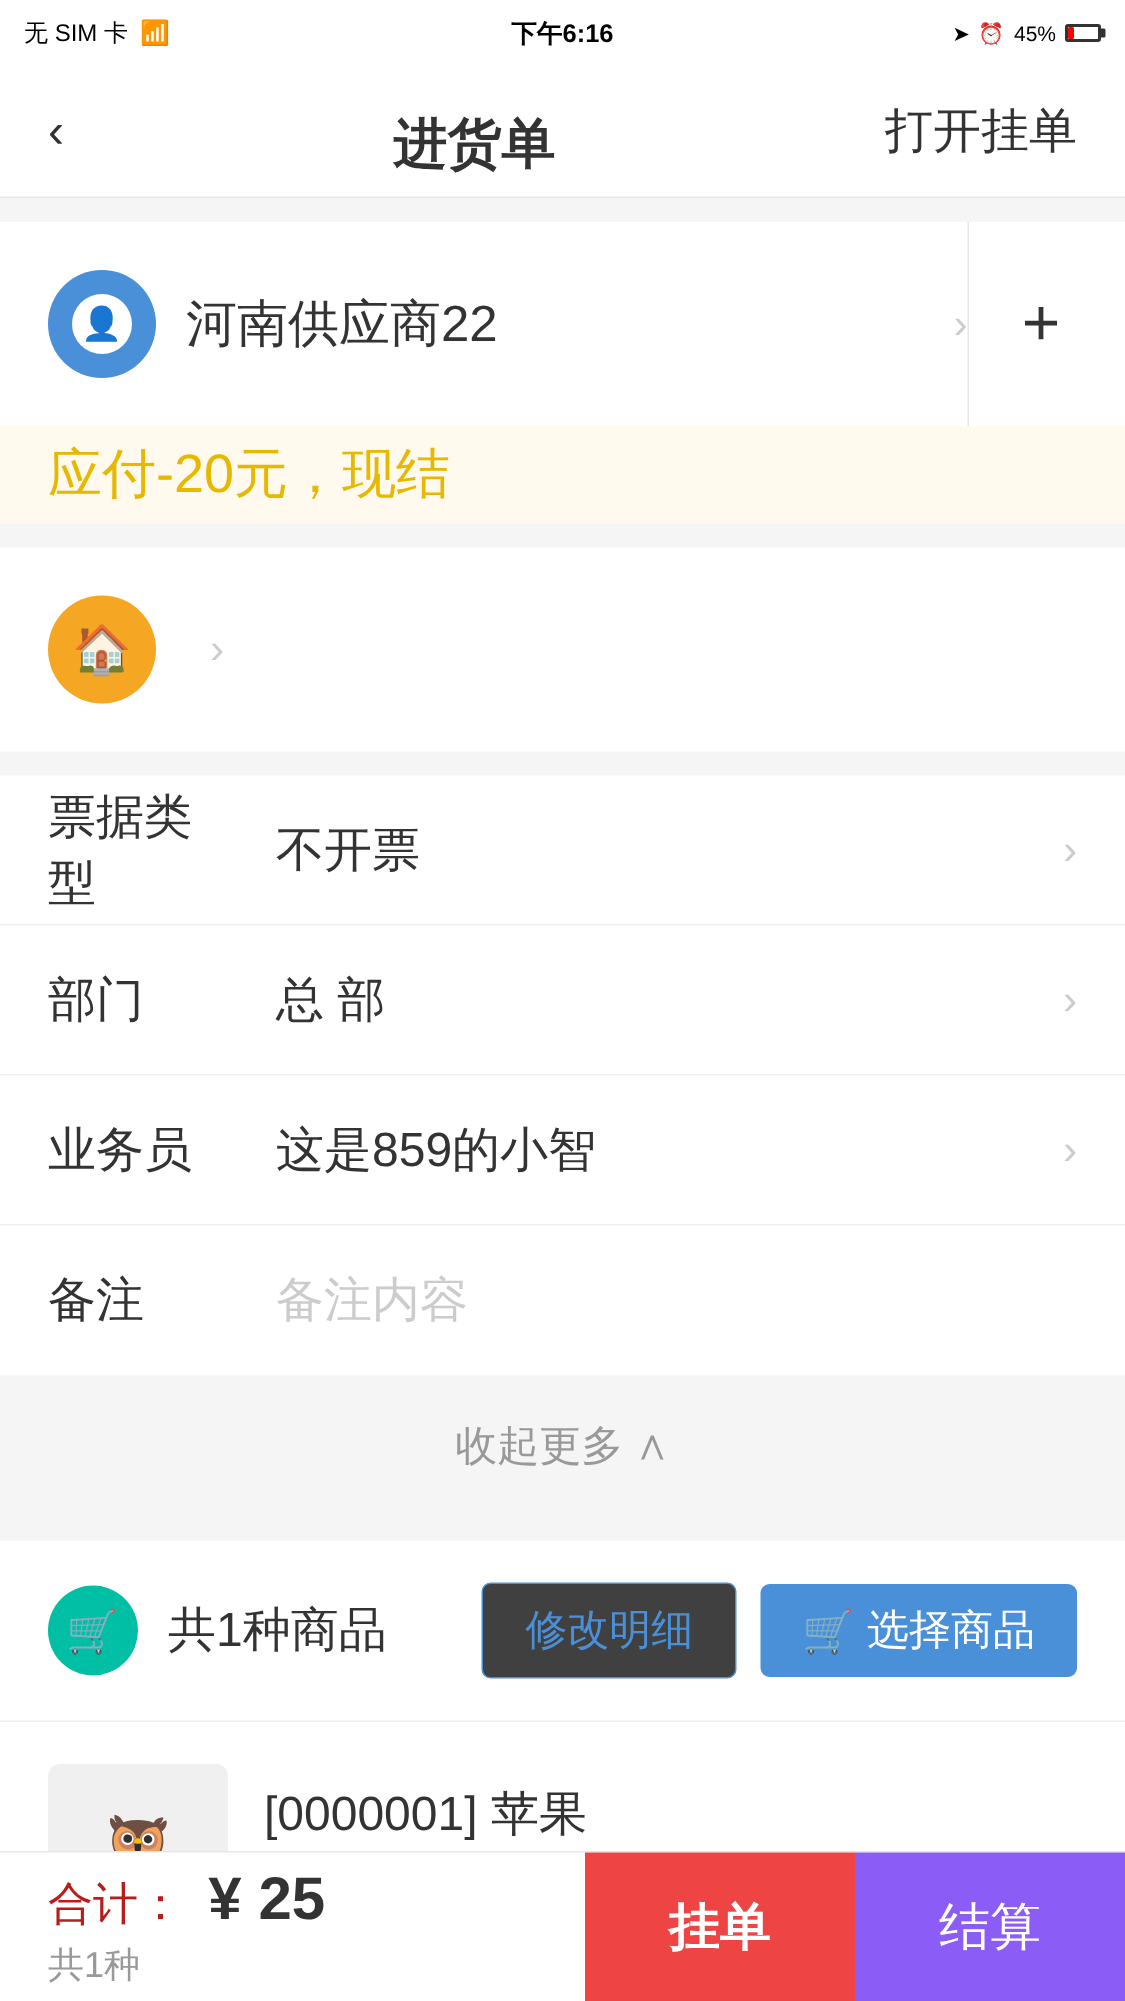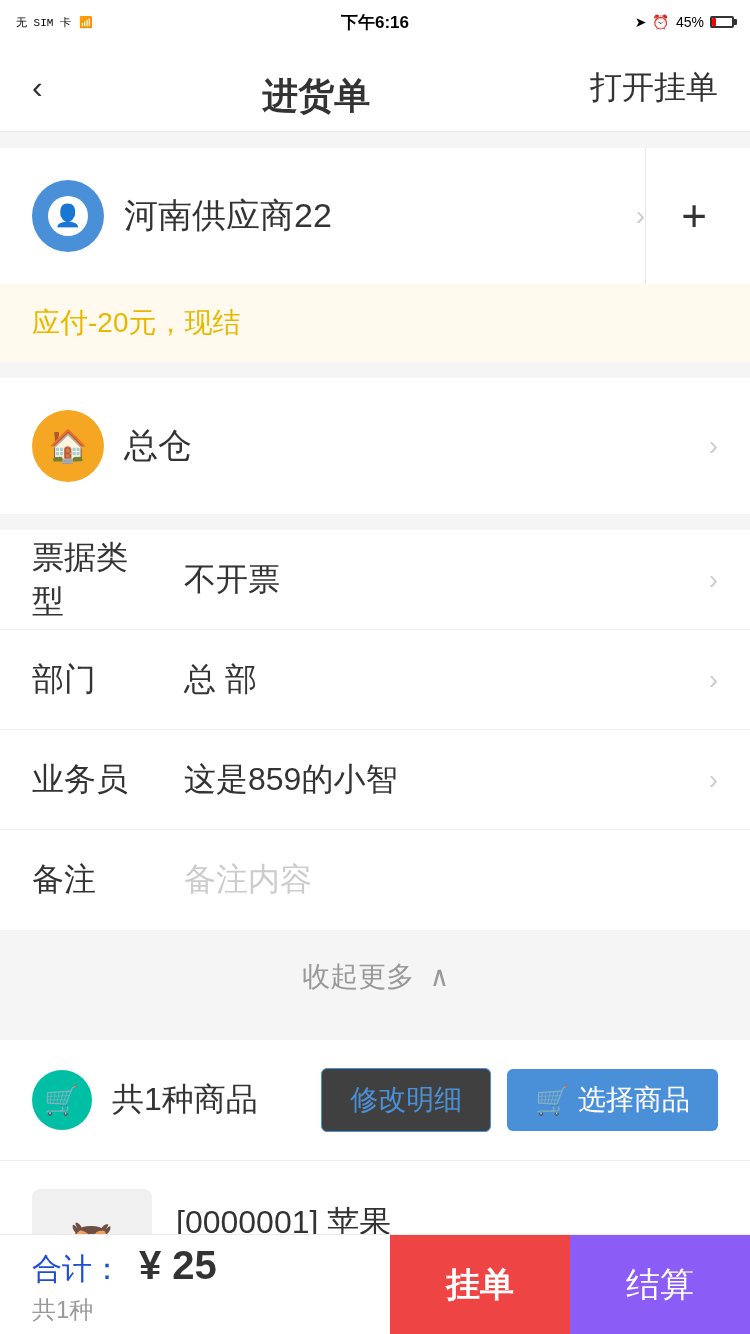--- a/index.html
+++ b/index.html
@@ -21,23 +21,22 @@
       align-items: center;
       justify-content: space-between;
       padding: 0 16px;
       font-size: 14px;
       color: #000;
     }
     .status-left {
       display: flex;
       align-items: center;
       gap: 8px;
-      font-size: 11px;
+      font-size: 16px;
       font-weight: 500;
-      font-family: Liberation Mono, monospace;
     }
     .status-center {
       font-size: 17px;
       font-weight: 600;
       position: absolute;
       left: 50%;
       transform: translateX(-50%);
     }
     .status-right {
       display: flex;
@@ -152,22 +151,22 @@
       justify-content: center;
       font-size: 44px;
       color: #333;
       cursor: pointer;
       padding-left: 24px;
     }
 
     
     .warning-banner {
       background: #fff9ee;
-      padding: 20px 32px;
-      font-size: 28px;
+      padding: 8px 32px;
+      font-size: 36px;
       color: #e6b800;
     }
 
     
     .warehouse-section {
       background: #fff;
       margin-top: 16px;
       padding: 0 32px;
       display: flex;
       align-items: center;
@@ -232,21 +231,20 @@
     }
 
     
     .collapse-btn {
       background: #f5f5f5;
       text-align: center;
       padding: 28px 0;
       font-size: 28px;
       color: #999;
       cursor: pointer;
-      font-family: Liberation Mono, monospace;
     }
 
     
     .products-section {
       background: #fff;
       margin-top: 16px;
     }
     .products-header {
       display: flex;
       align-items: center;
@@ -347,21 +345,21 @@
       align-items: center;
       background: #fff;
       border-top: 1px solid #e8e8e8;
     }
     .total-section {
       flex: 1;
       padding: 0 32px;
     }
     .total-label {
       font-size: 30px;
-      color: #1d4ed8;
+      color: #b91c1c;
       display: inline;
     }
     .total-amount {
       font-size: 40px;
       color: #333;
       font-weight: 600;
       display: inline;
       margin-left: 8px;
     }
     .total-count {
@@ -430,21 +428,20 @@
     <div class="chevron-icon">›</div>
   </div>
   <div class="plus-btn">+</div>
 </div>
 
 <div class="warning-banner">应付-20元，现结</div>
 
 <div class="warehouse-section">
   <div class="warehouse-row">
     <div class="warehouse-icon">🏠</div>
-    <div class="warehouse-name">总仓</div>
     <div class="chevron-icon">›</div>
   </div>
 </div>
 
 <div class="form-section">
   <div class="form-row">
     <div class="form-label">票据类型</div>
     <div class="form-value">不开票</div>
     <div class="chevron-icon">›</div>
   </div>

